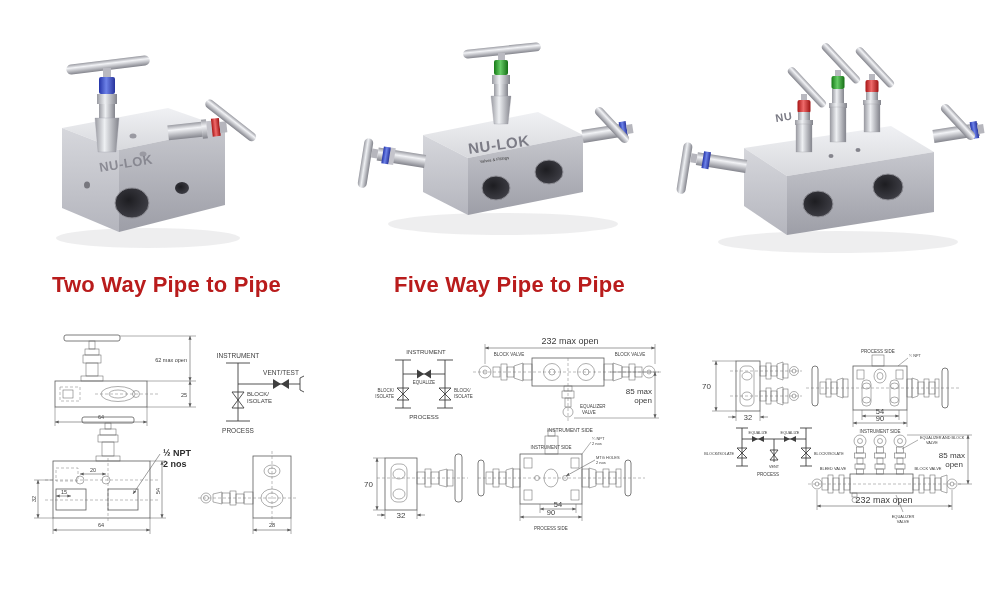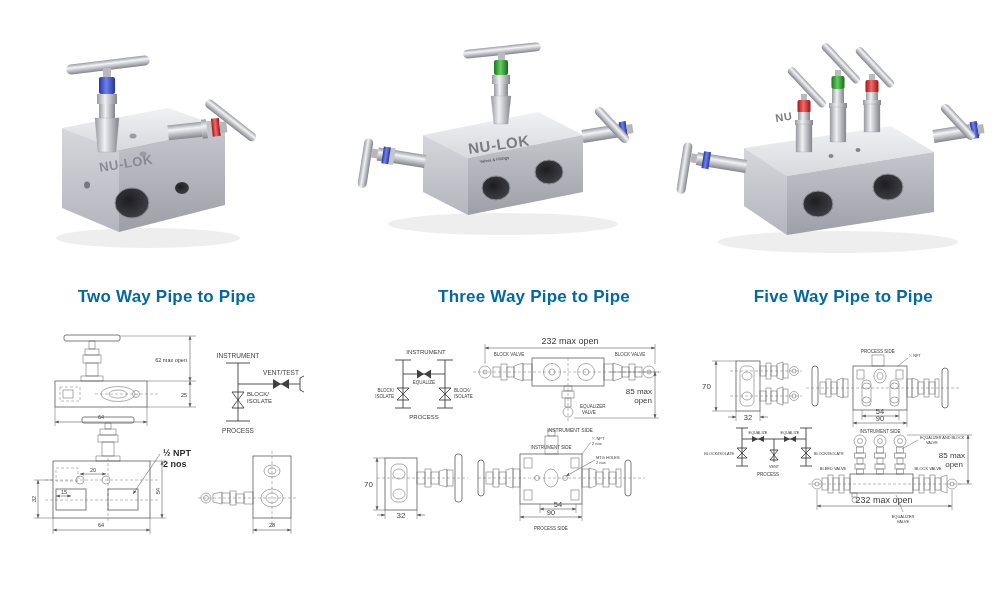--- a/index.html
+++ b/index.html
@@ -3,21 +3,21 @@
 <meta charset="utf-8">
 <style>
   html,body{margin:0;padding:0;background:#fff;}
   .page{position:relative;width:1000px;height:600px;background:#fff;overflow:hidden;font-family:"Liberation Sans",sans-serif;}
   .row{position:absolute;left:0;width:1000px;display:flex;}
   .row-products{top:0;height:270px;}
   .row-titles{top:272px;height:32px;}
   .row-drawings{top:308px;height:292px;}
   .cell{width:333px;height:100%;position:relative;}
   .cell:last-child{width:334px;}
-  .ptitle{width:333px;margin:15px;text-align:center;font-size:17px;font-weight:bold;color:#0369a1;letter-spacing:.2px;}
+  .ptitle{width:333px;margin:0;text-align:center;font-size:22px;font-weight:bold;color:#b91c1c;letter-spacing:.2px;}
   .ptitle.mid-shift{transform:translateX(34px);}
   .ptitle.right-shift{transform:translateX(10px);}
   figure{margin:0;}
   svg text{font-family:"Liberation Sans",sans-serif;fill:#3d3d3d;}
   .t38{font-size:3.8px}.t4{font-size:4px}.t45{font-size:4.5px}.t5{font-size:5px}.t55{font-size:5.5px}
   .t6{font-size:6px}.t65{font-size:6.5px}.t75{font-size:7.5px}.t8{font-size:8px}.t9{font-size:9px}
   .mid{text-anchor:middle}.end{text-anchor:end}
   .ln{fill:none;stroke:#5c5c5c;stroke-width:.8}
   .lnt{fill:none;stroke:#6a6a6a;stroke-width:.55}
   .sch{fill:none;stroke:#3f3f3f;stroke-width:.9}
@@ -213,21 +213,20 @@
       <ellipse cx="222" cy="187" rx="15" ry="13" fill="url(#port-dark)" stroke="#8f8f96" stroke-width="1"></ellipse>
       <ellipse cx="165" cy="156" rx="2.5" ry="2" fill="#84848c"></ellipse>
       <ellipse cx="192" cy="150" rx="2.5" ry="2" fill="#84848c"></ellipse>
       <text class="brand" font-size="11" transform="translate(110 122) rotate(-9)" fill="#6e6e76">NU</text>
     </svg>
   </figure>
 </div>
 
 <div class="row row-titles">
   <h3 class="ptitle">Two Way Pipe to Pipe</h3>
-  <h3 class="ptitle mid-shift">Three Way Pipe to Pipe</h3>
   <h3 class="ptitle right-shift">Five Way Pipe to Pipe</h3>
 </div>
 
 <div class="row row-drawings">
 
   <figure class="cell">
     <svg viewBox="0 0 333 292" width="333" height="292">
 
       <g>
         <rect class="ln" x="55" y="73" width="92" height="26"></rect>

